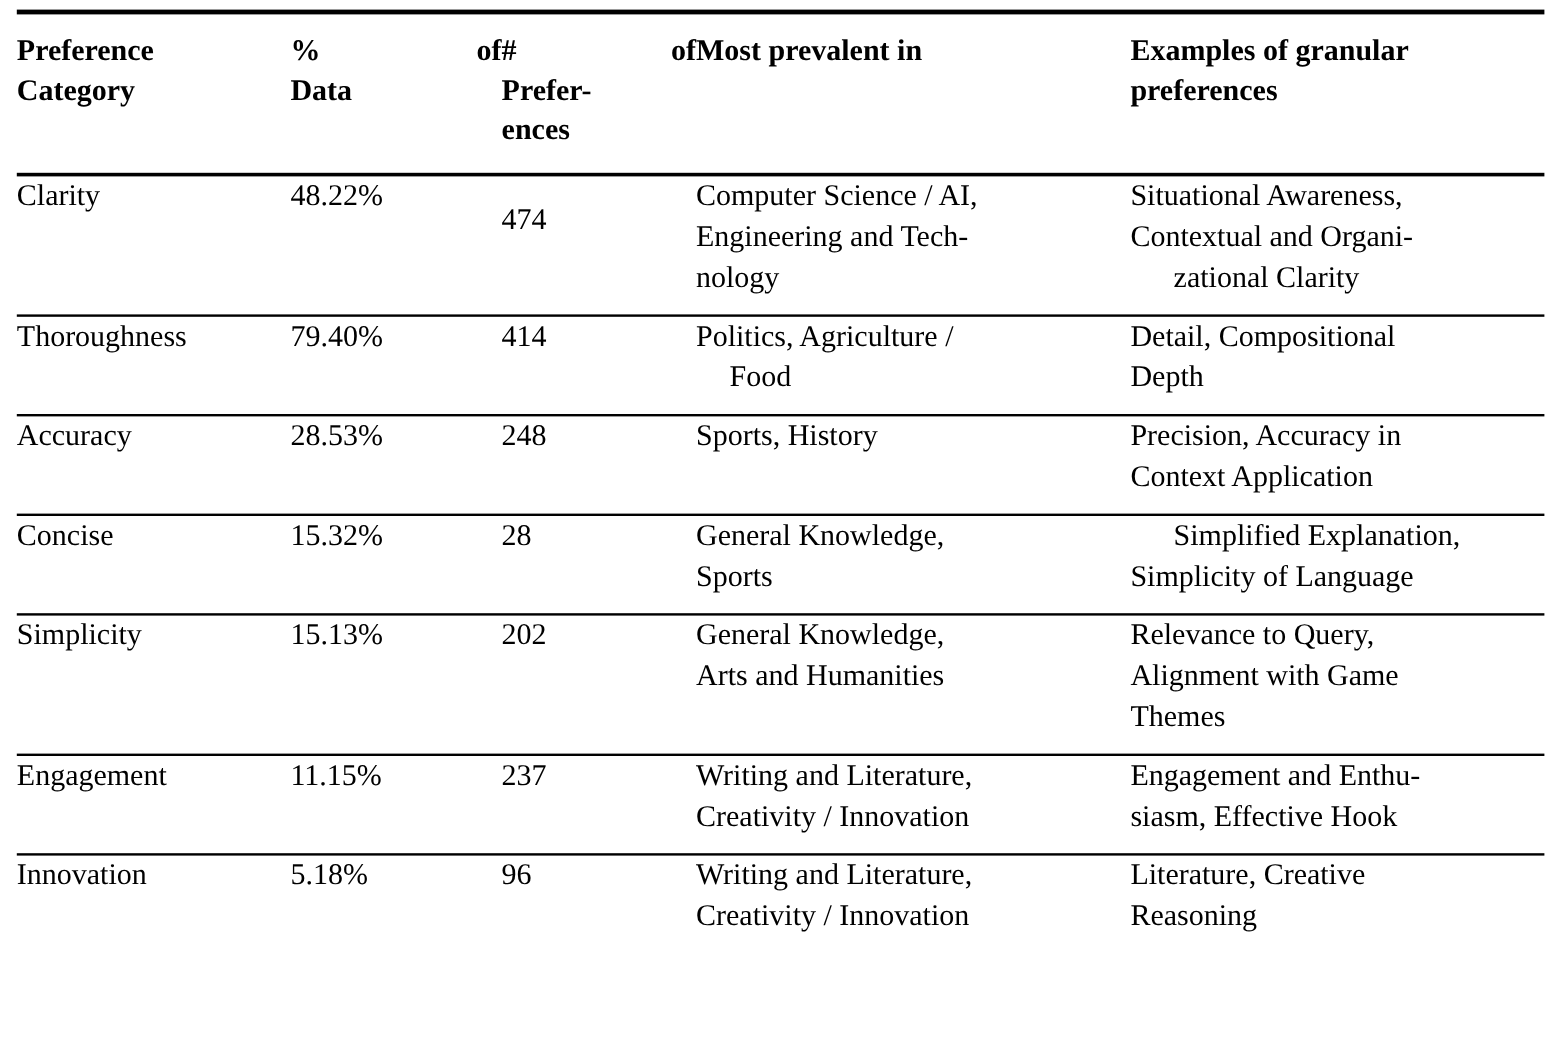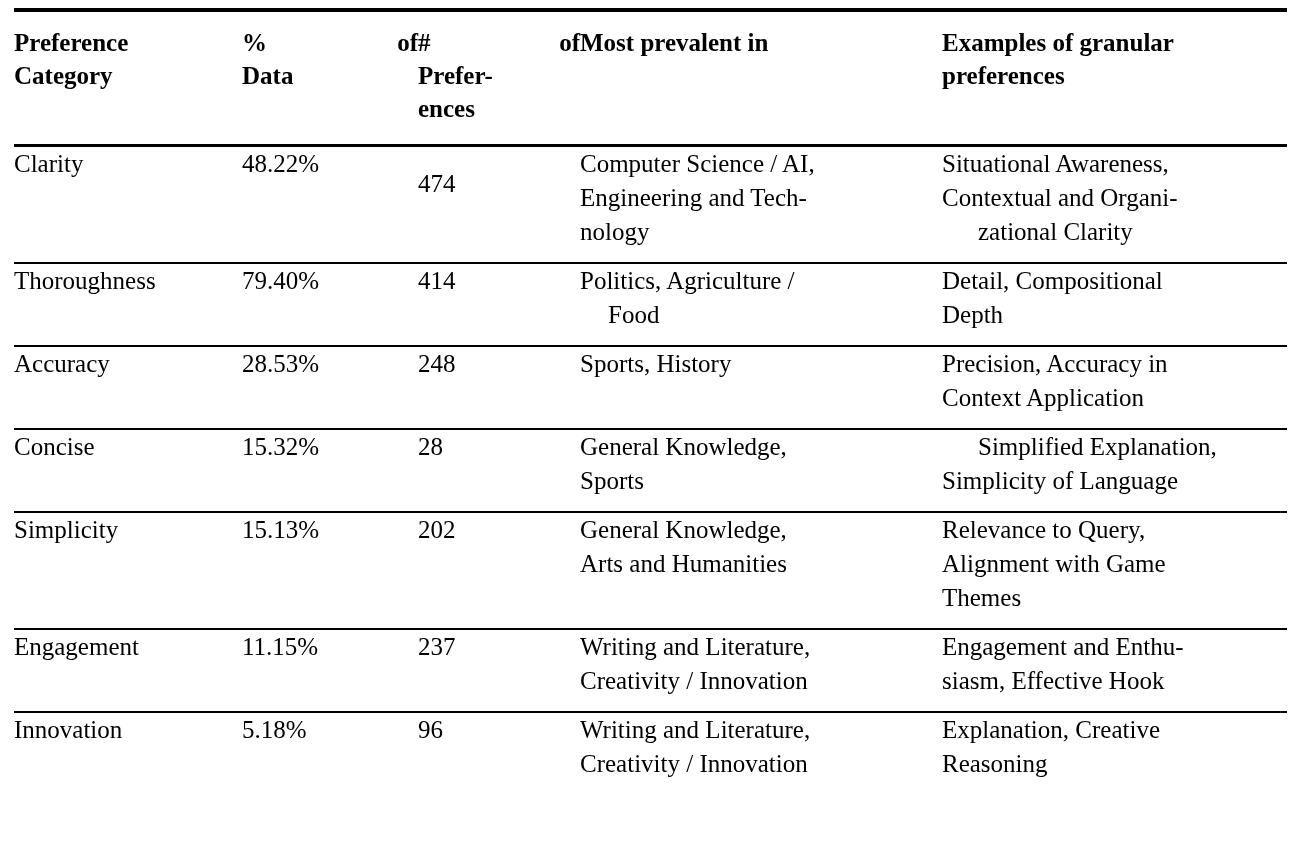--- a/index.html
+++ b/index.html
@@ -377,21 +377,21 @@
                 <span style="display: block;">5.18%</span>
               </td>
               <td class="cell col-num">
                 <span style="display: block;">96</span>
               </td>
               <td class="cell col-prev">
                 <span style="display: block;">Writing and Literature,</span>
                 <span style="display: block;">Creativity / Innovation</span>
               </td>
               <td class="cell col-ex">
-                <span style="display: block;">Explanation, Creative</span>
+                <span style="display: block;">Literature, Creative</span>
                 <span style="display: block;">Reasoning</span>
               </td>
             </tr>
           </tbody>
         </table>
       </div>
 
   </div>
 
 </div>

